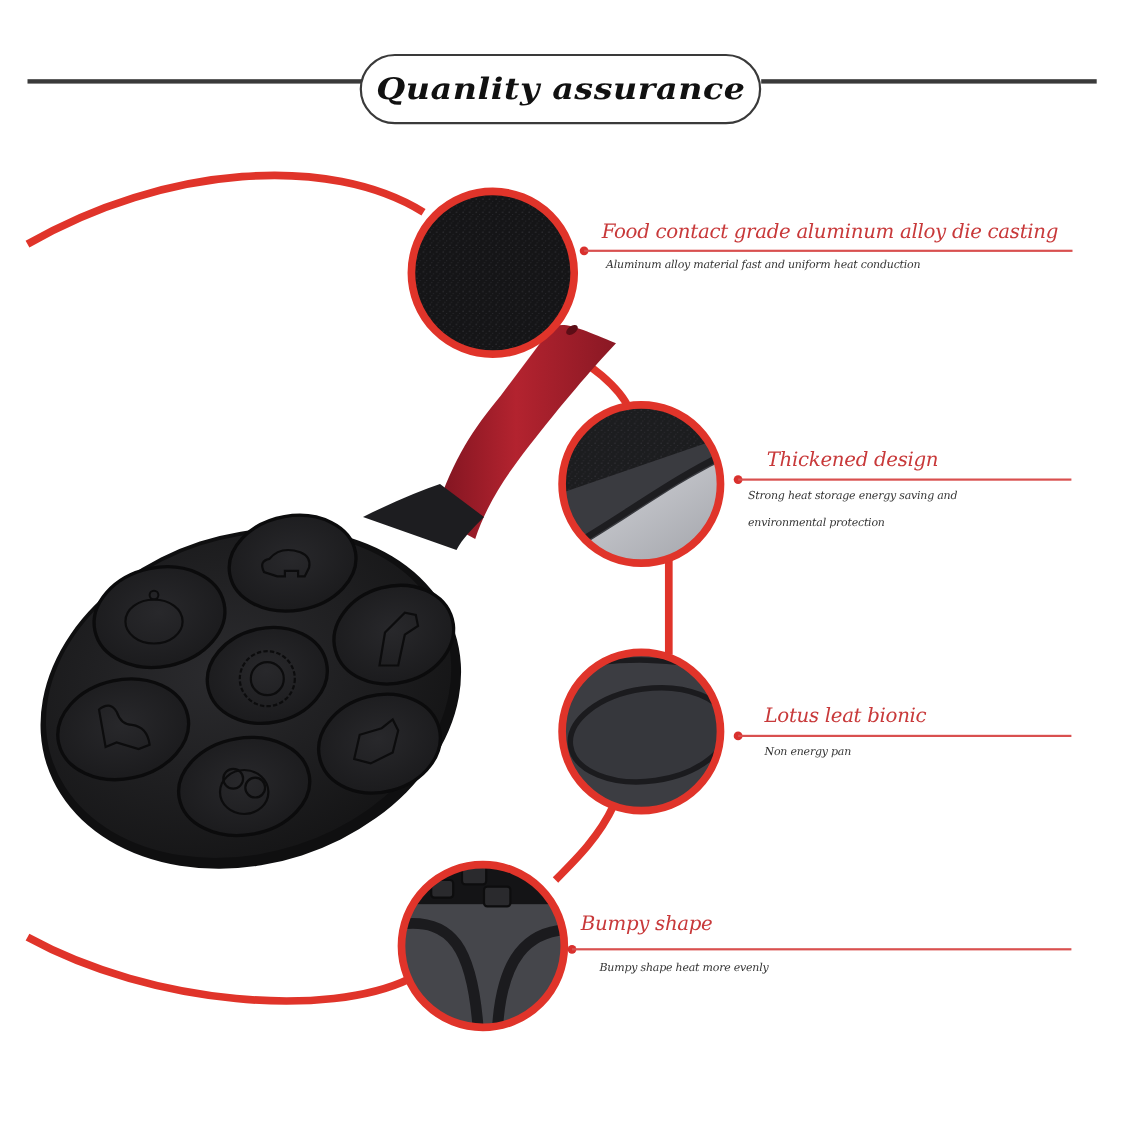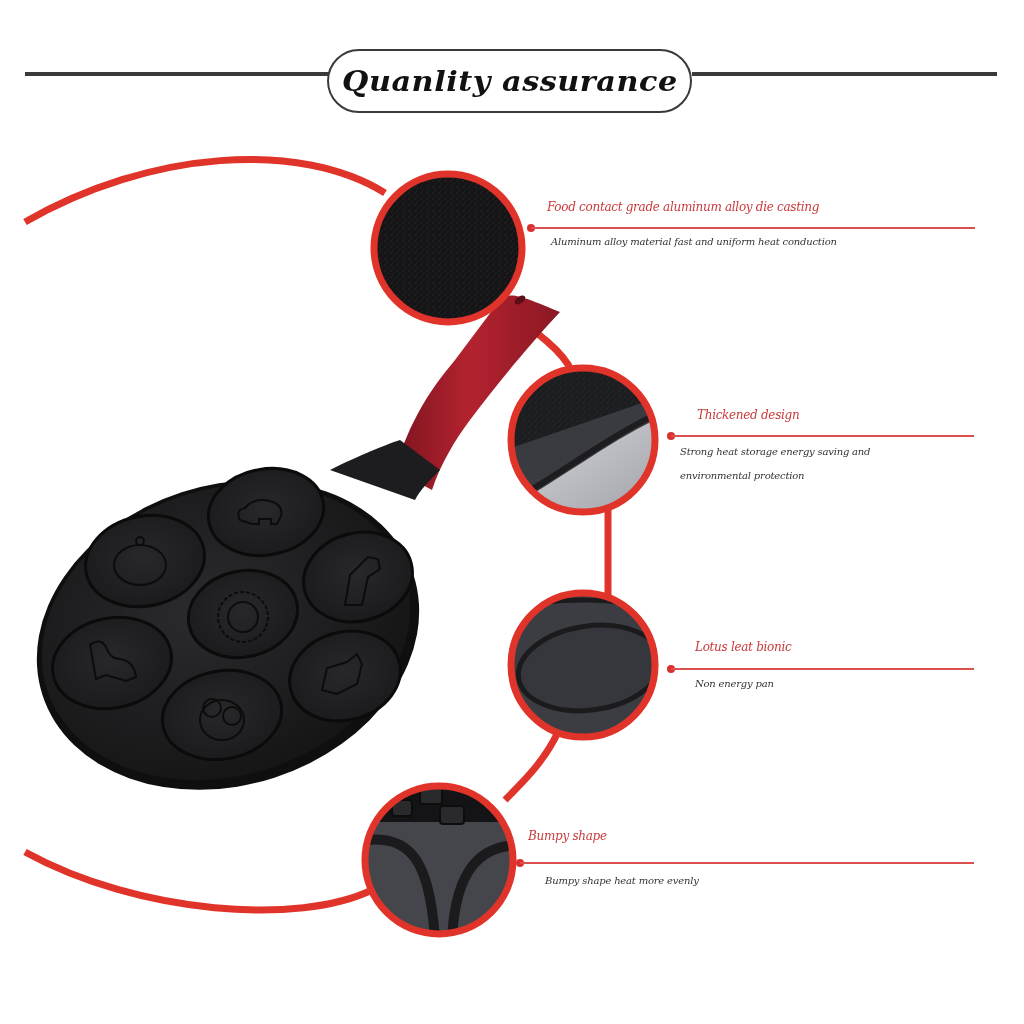--- a/index.html
+++ b/index.html
@@ -15,21 +15,21 @@
                  box-sizing: border-box; display: flex; align-items: center; justify-content: center; margin-top: 21px; }
   .header-title { font-family: "DejaVu Serif", serif; font-weight: bold; font-style: italic;
                   font-size: 27px; color: #111; letter-spacing: 0.5px; transform: scaleX(1.12); }
 
   
   svg.art { position: absolute; left: 0; top: 0; }
 
   
   .feature { position: absolute; }
   .feature-title { position: absolute; white-space: nowrap; font-family: "DejaVu Serif", serif;
-                   font-style: italic; color: #c8393a; font-size: 12px; letter-spacing: -0.3px; }
+                   font-style: italic; color: #c8393a; font-size: 18px; letter-spacing: -0.3px; }
   .feature-rule { position: absolute; height: 2px; background: #d9504f; }
   .feature-dot { position: absolute; width: 8px; height: 8px; border-radius: 50%; background: #d9302d; }
   .feature-desc { position: absolute; white-space: nowrap; font-family: "DejaVu Serif", serif;
                   font-style: italic; color: #333; font-size: 10px; letter-spacing: -0.2px; }
   .feature-desc.center { text-align: left; line-height: 24px; }
 </style>
 </head>
 <body>
 
 <div class="header-rule left"></div>

